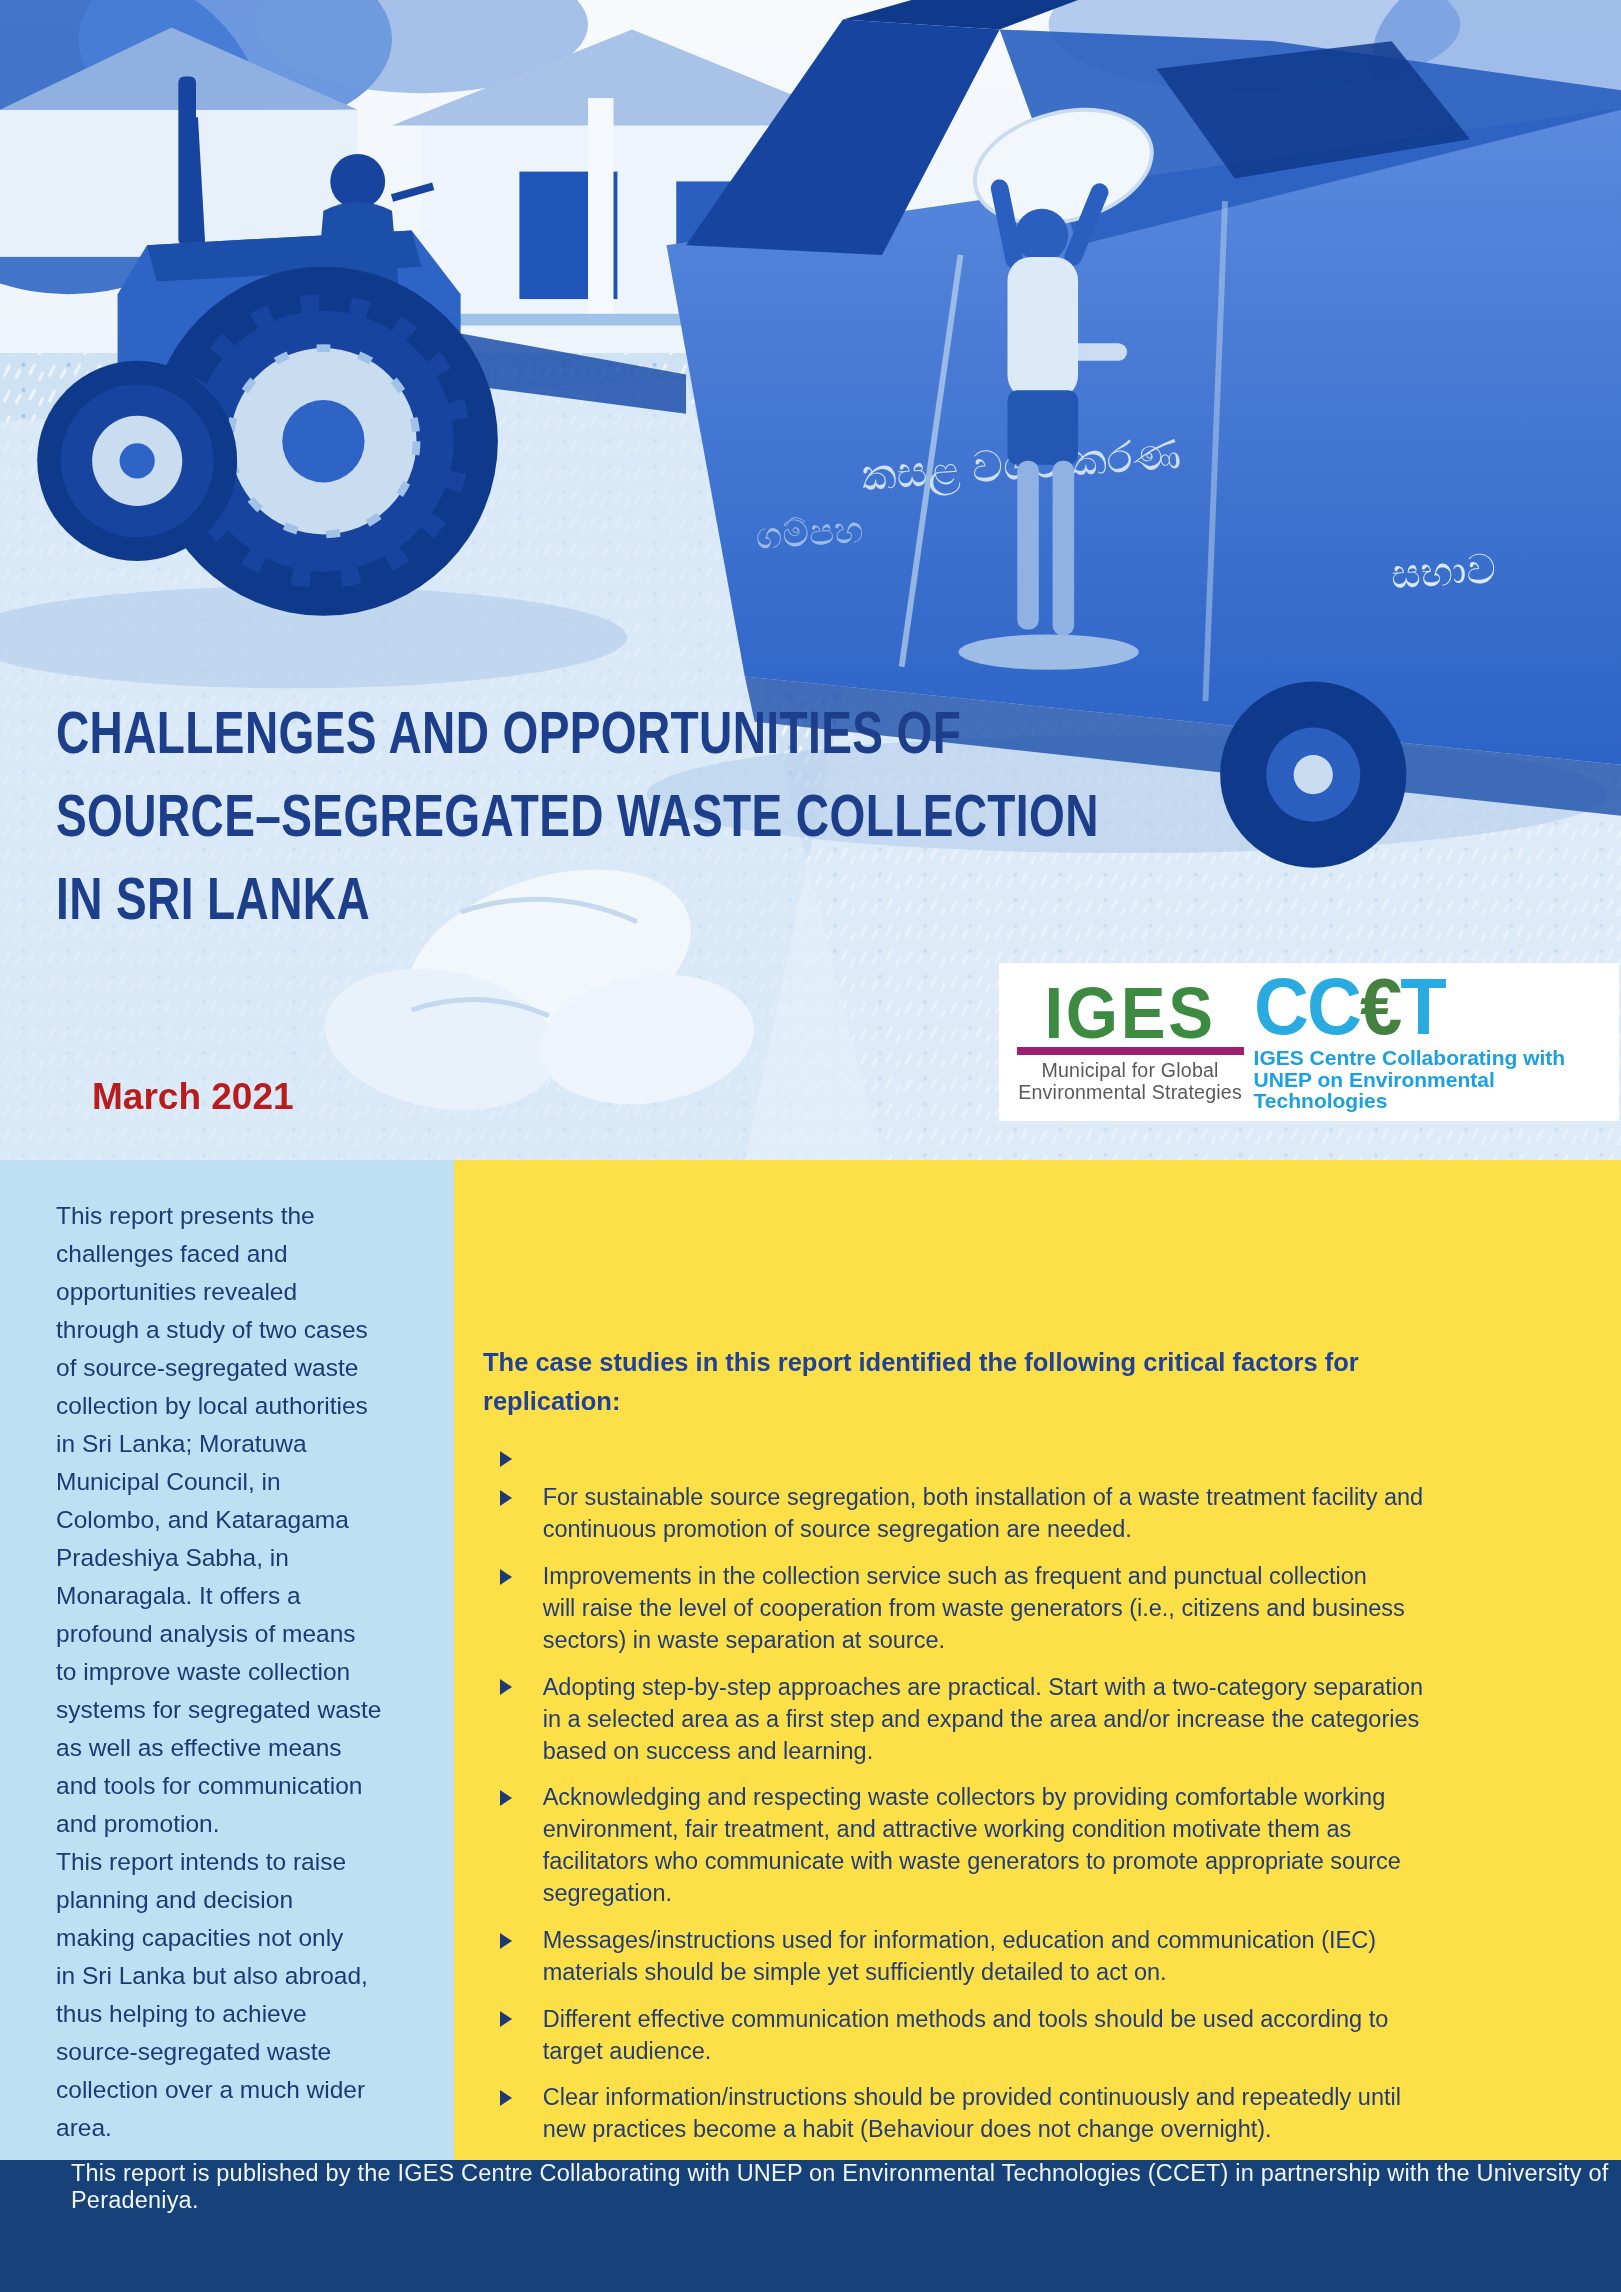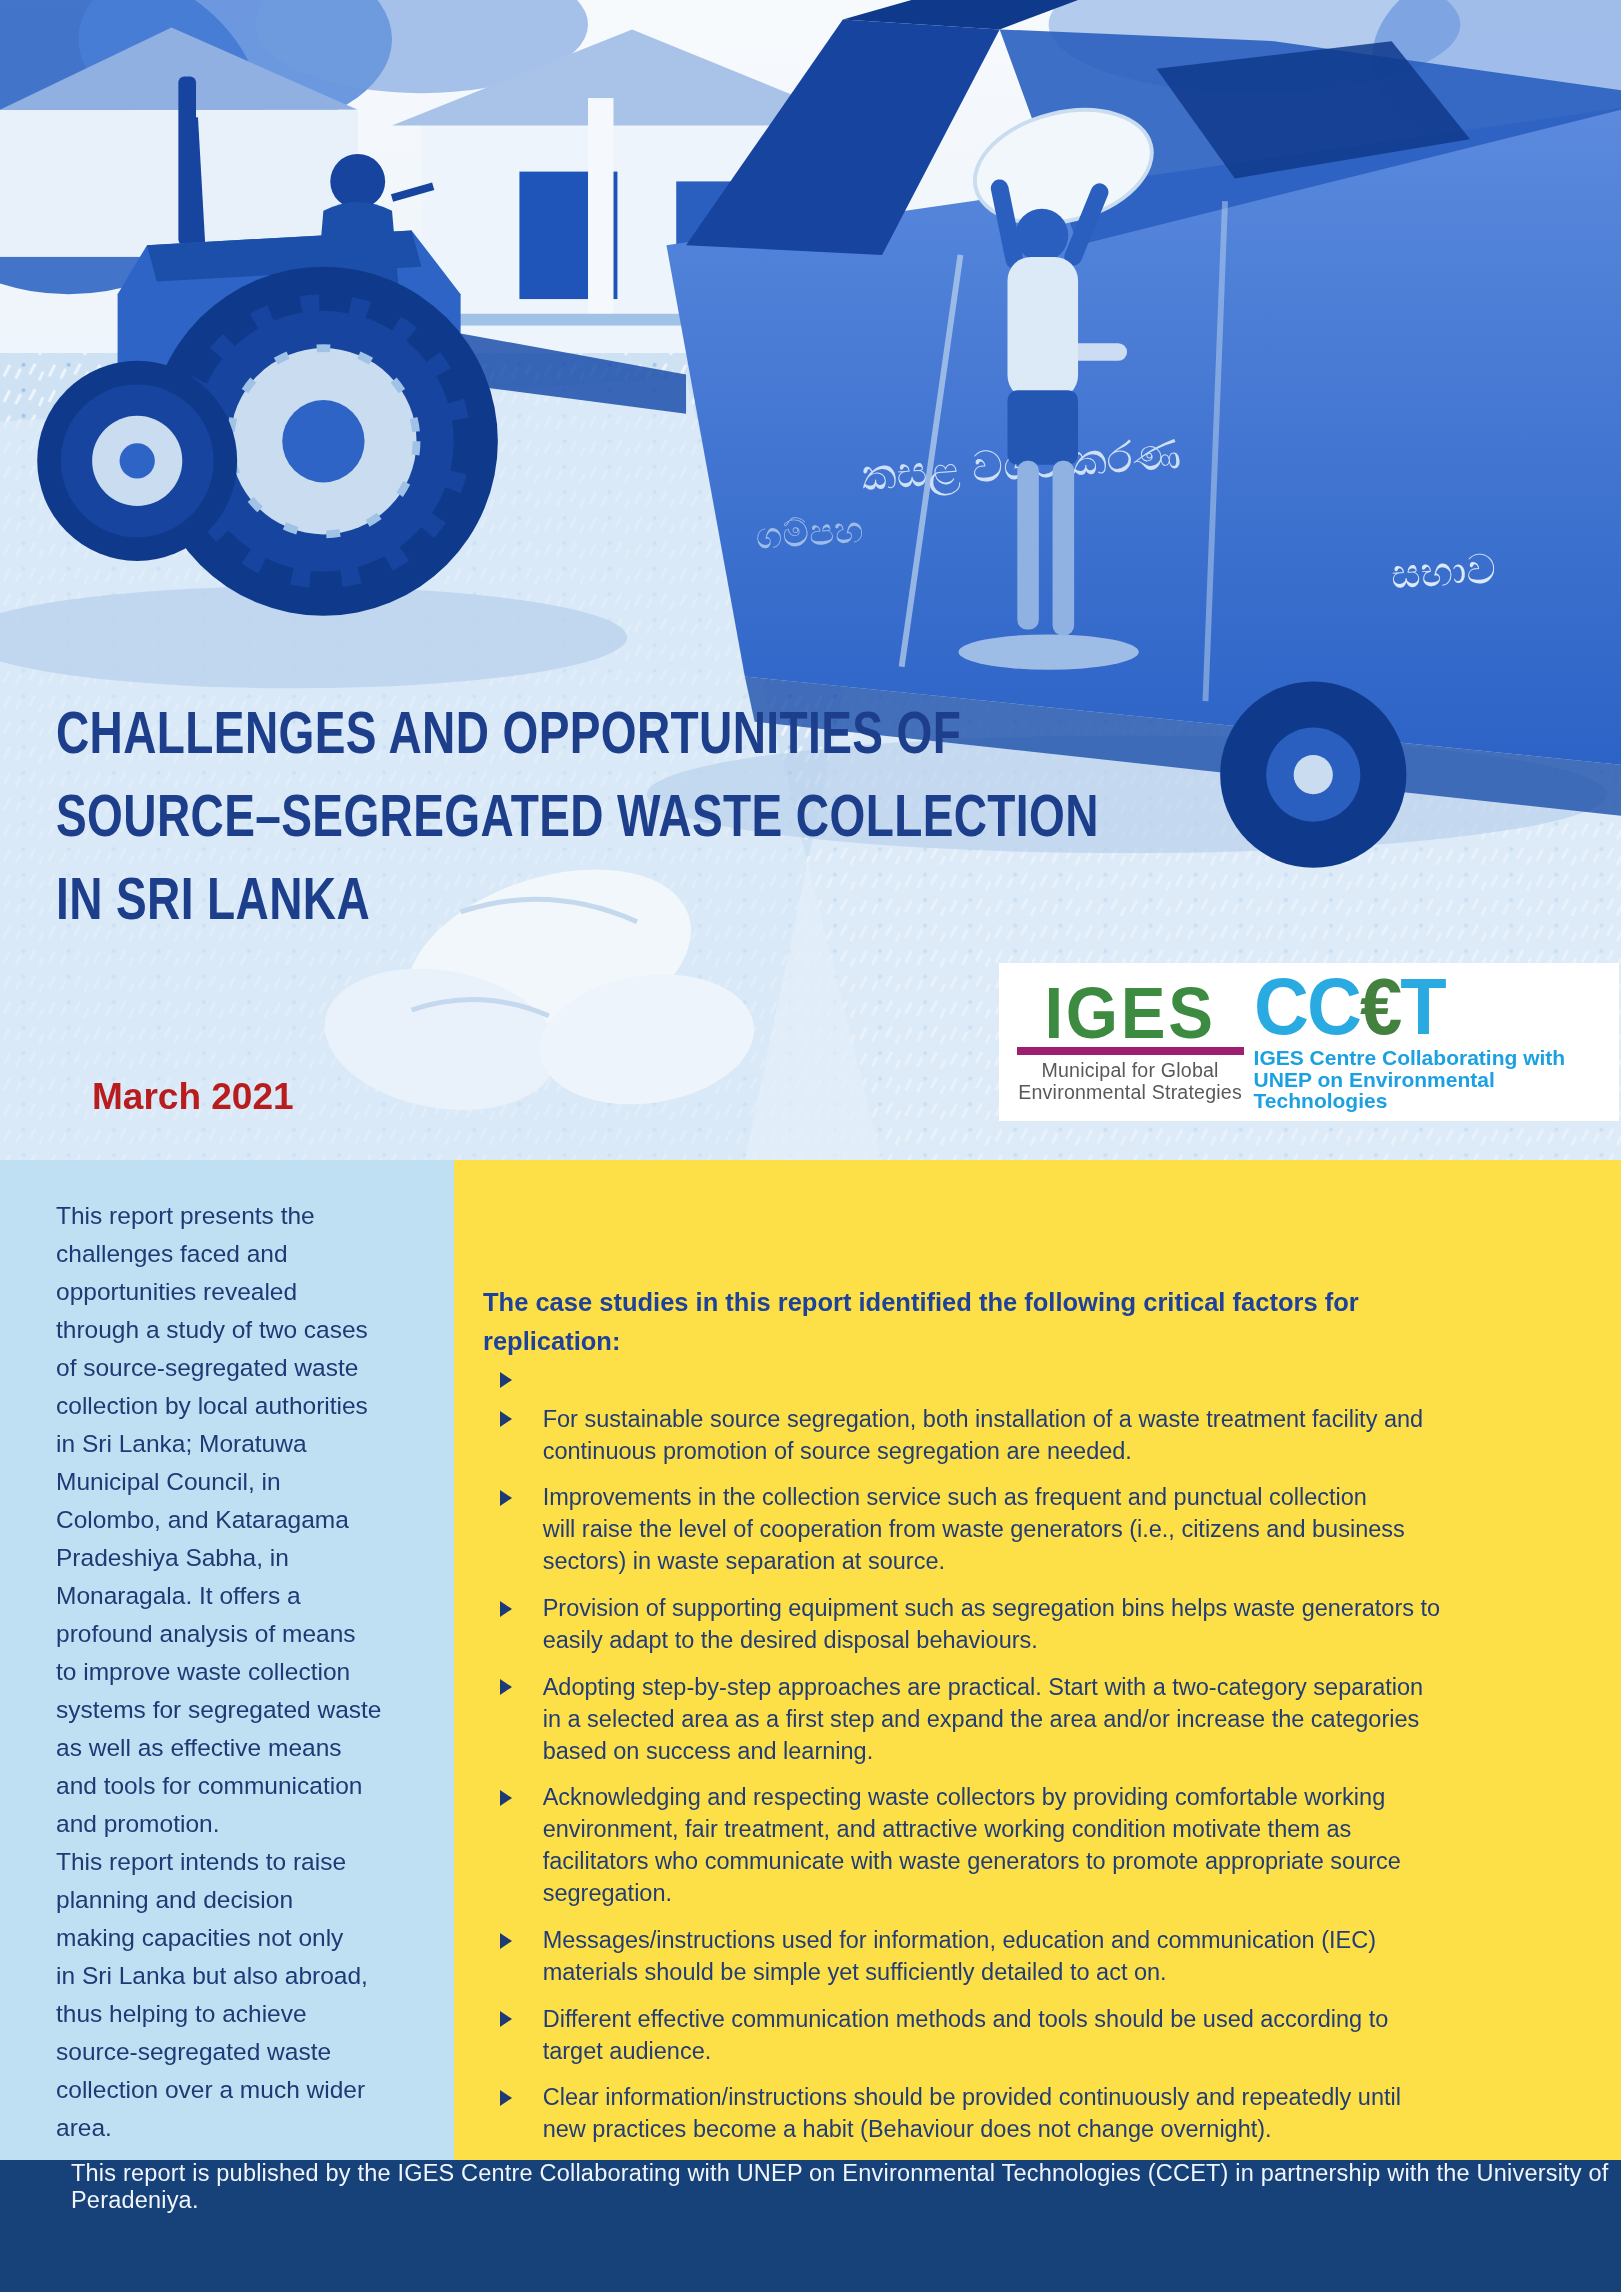--- a/index.html
+++ b/index.html
@@ -32,21 +32,21 @@
   .ccet-blue { color:#29abe2; } .ccet-green { color:#45813e; }
   .ccet-sub { font-size:21px; line-height:21.6px; font-weight:bold; color:#1ba0e1; margin-top:5.9px; }
 
   
   .content-row { display:flex; width:1621px; height:1000px; background:#fde047;align-items:flex-end; }
   .sidebar { width:454px; height:100%; background:#bfe0f2; padding:37px 19.6px 0 56px; }
   .sidebar-text { font-size:24.5px; line-height:38px; color:#1d3a75; white-space:pre; }
 
   .main-col { flex:1; padding:25.5px 19.6px 0 29px; }
   .main-heading { font-size:25.5px; line-height:39px; font-weight:bold; color:#1e419b;
-                  white-space:pre; margin-bottom:2px; }
+                  white-space:pre; margin-bottom:21px; }
   .bullet-list { list-style:none; }
   .bullet-item { display:flex; margin-bottom:14.7px; }
   .bullet-marker { flex:0 0 auto; width:0; height:0; margin:8.8px 31px 0 16.7px;
                    border-top:8.8px solid transparent; border-bottom:8.8px solid transparent;
                    border-left:12.7px solid #1d3a74; }
   .bullet-text { font-size:23.5px; line-height:32px; color:#223c77; white-space:pre; }
 
   
   .footer { position:absolute; left:0; bottom:0; width:1621px; height:133px; background:#164179;
             display:flex; align-items:flex-start; padding-left:71px; }
@@ -230,25 +230,20 @@
 continuous promotion of source segregation are needed.</span>
         </li>
         <li class="bullet-item">
           <span class="bullet-marker"></span>
           <span class="bullet-text">Improvements in the collection service such as frequent and punctual collection
 will raise the level of cooperation from waste generators (i.e., citizens and business
 sectors) in waste separation at source.</span>
         </li>
         <li class="bullet-item">
           <span class="bullet-marker"></span>
-          <span class="bullet-text">Provision of supporting equipment such as segregation bins helps waste generators to
-easily adapt to the desired disposal behaviours.</span>
-        </li>
-        <li class="bullet-item">
-          <span class="bullet-marker"></span>
           <span class="bullet-text">Adopting step-by-step approaches are practical. Start with a two-category separation
 in a selected area as a first step and expand the area and/or increase the categories
 based on success and learning.</span>
         </li>
         <li class="bullet-item">
           <span class="bullet-marker"></span>
           <span class="bullet-text">Acknowledging and respecting waste collectors by providing comfortable working
 environment, fair treatment, and attractive working condition motivate them as
 facilitators who communicate with waste generators to promote appropriate source
 segregation.</span>

